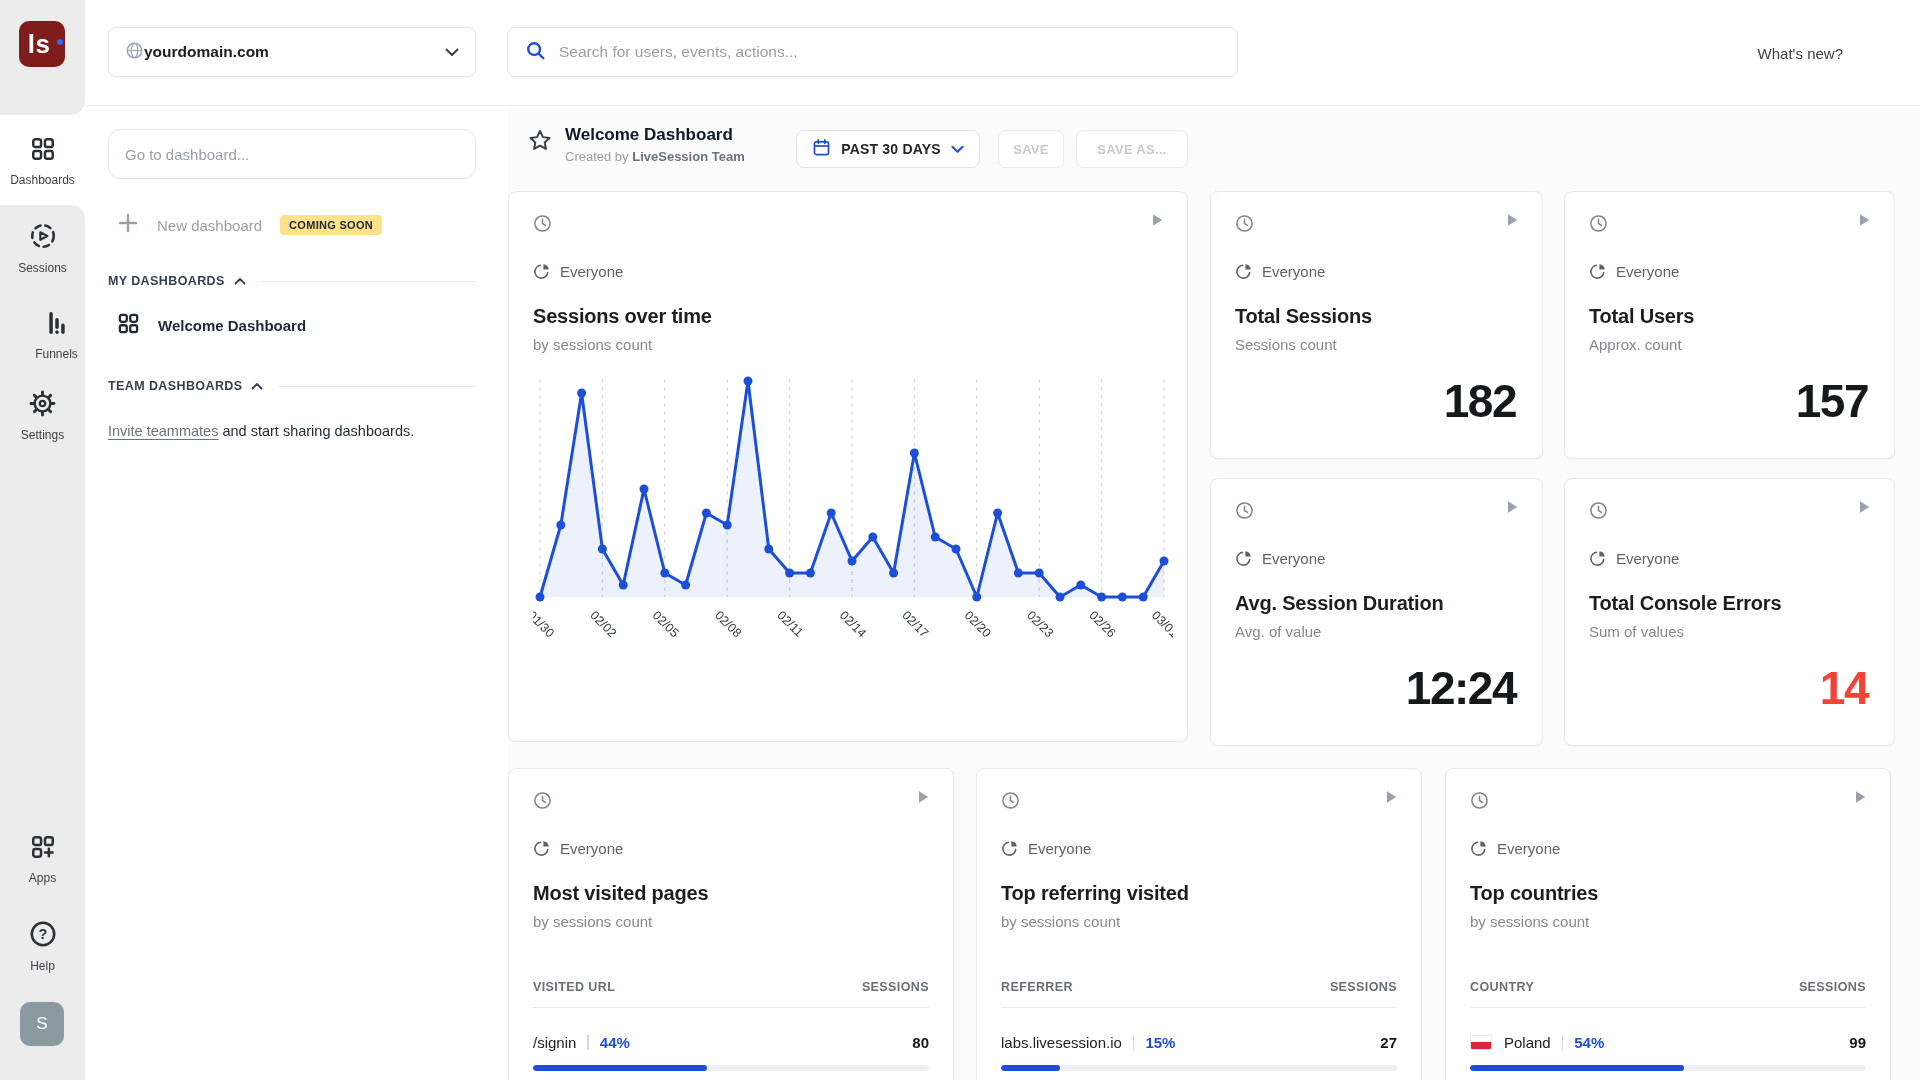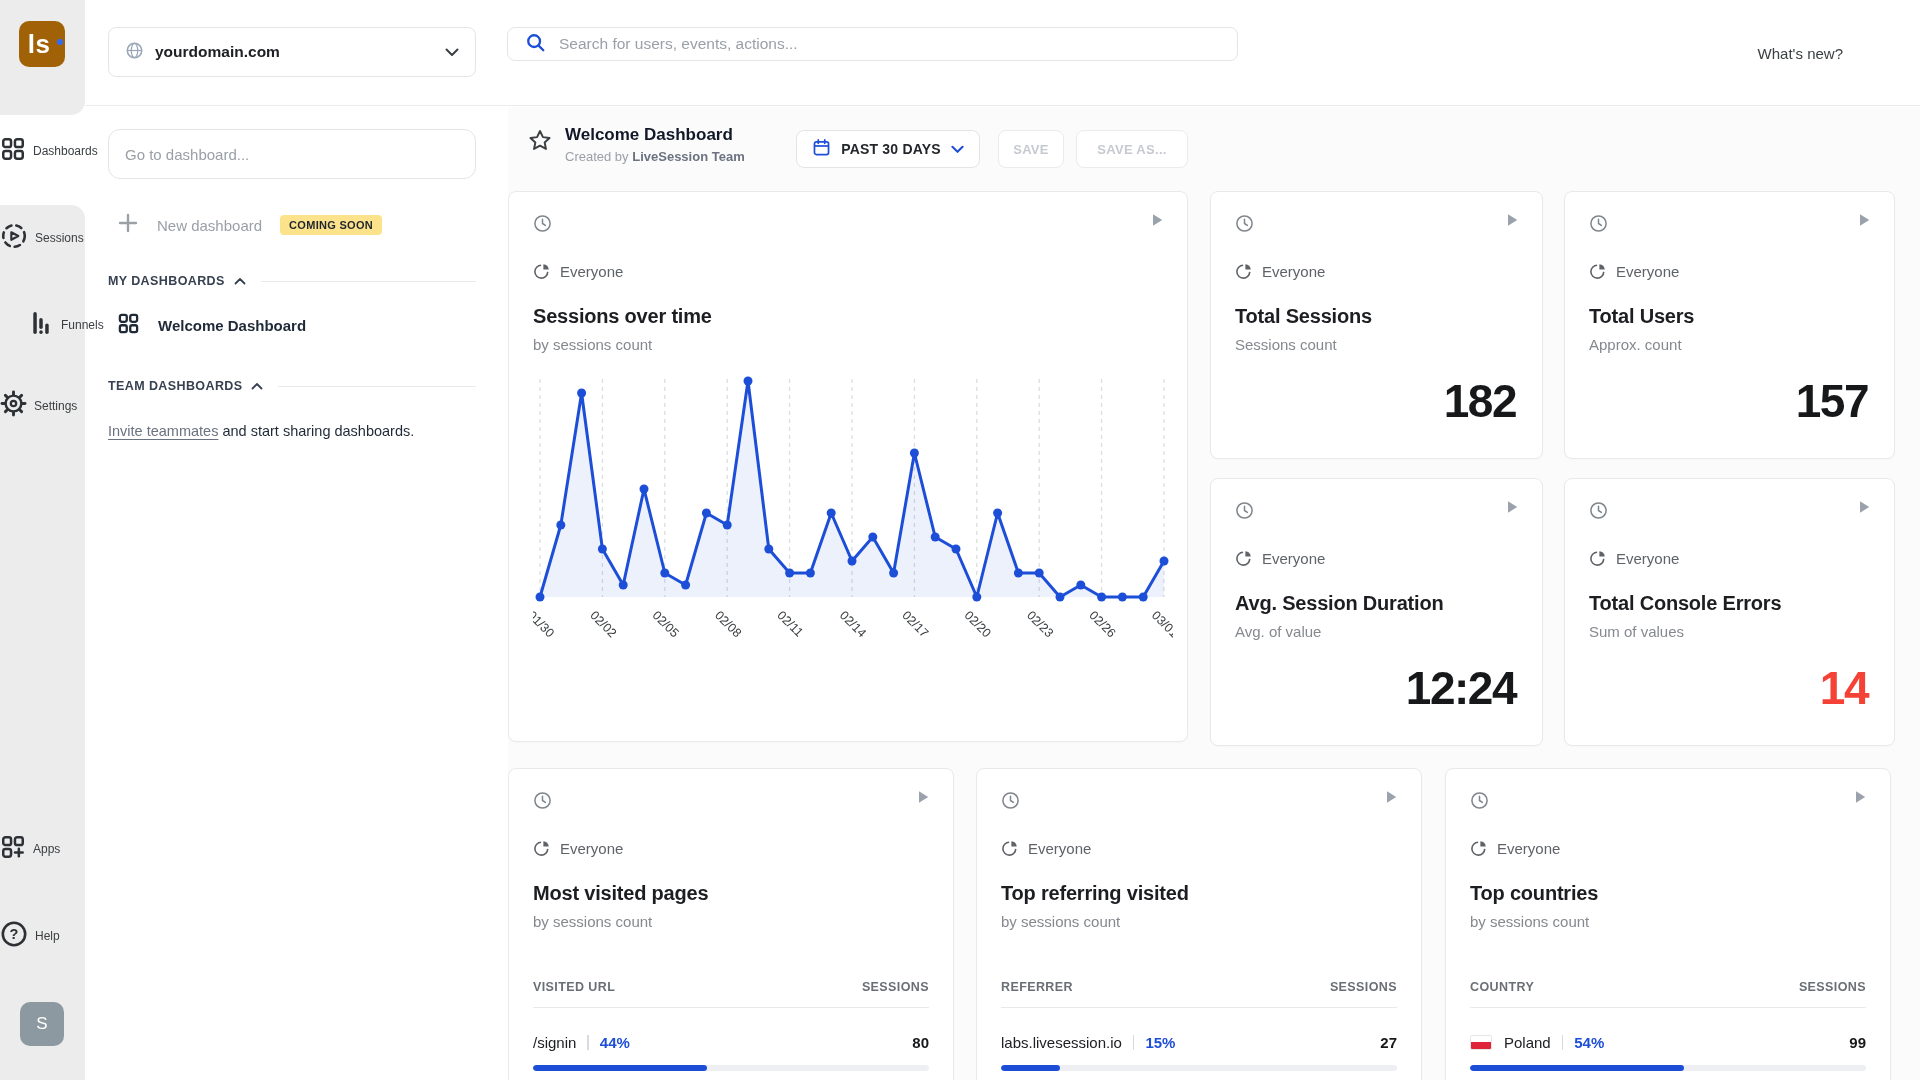--- a/index.html
+++ b/index.html
@@ -3,36 +3,36 @@
 <meta charset="utf-8">
 <style>
   * { margin:0; padding:0; box-sizing:border-box; }
   html,body { width:1920px; height:1080px; overflow:hidden; }
   body { font-family:"Liberation Sans", sans-serif; background:#ffffff; position:relative; color:#202124; }
 
   
   .rail { position:absolute; left:0; top:0; width:85px; height:1080px; background:#ffffff; z-index:6; }
   .rail-seg-top { position:absolute; left:0; top:0; width:85px; height:115px; background:#ececec; border-radius:0 0 14px 0; }
   .rail-seg-bottom { position:absolute; left:0; top:205px; width:85px; height:875px; background:#ececec; border-radius:0 14px 0 0; }
-  .logo { position:absolute; left:19px; top:21px; width:46px; height:46px; background:#a16207; border-radius:10px;
+  .logo { position:absolute; left:19px; top:21px; width:46px; height:46px; background:#7f1d1d; border-radius:10px;
           display:flex; align-items:center; justify-content:center; cursor:pointer; }
   .logo span { color:#fff; font-size:26px; font-weight:700; letter-spacing:.5px; position:relative; line-height:1; }
   .logo-dot { position:absolute; right:-7px; top:-2px; width:6px; height:6px; background:#2f6bff; border-radius:50%; }
-  .rail-item { position:absolute; left:0; width:85px; display:flex; align-items:center; gap:7px; cursor:pointer; }
+  .rail-item { position:absolute; left:0; width:85px; display:flex; flex-direction:column; align-items:center; gap:7px; cursor:pointer; }
   .rail-item .lbl { font-size:12px; color:#3c4043; }
   .avatar { position:absolute; left:20px; top:1002px; width:44px; height:44px; background:#8d99a1; border-radius:10px;
             color:#fff; font-size:17px; display:flex; align-items:center; justify-content:center; cursor:pointer; }
 
   
   .topbar { position:absolute; left:85px; top:0; width:1835px; height:106px; background:#fff; border-bottom:1px solid #ececee; z-index:5; }
   .domain-select { position:absolute; left:23px; top:27px; width:368px; height:50px; border:1px solid #e3e5e8; border-radius:8px;
-                   display:flex; align-items:center; gap:11px; padding:0 16px; cursor:pointer; background:#fff; }
+                   display:flex; align-items:center; gap:0; padding:0 16px; cursor:pointer; background:#fff; }
   .domain-select .domain { font-size:15.5px; font-weight:700; color:#202124; }
   .domain-select .chev { margin-left:auto; }
-  .search-box { position:absolute; left:422px; top:27px; width:731px; height:34px; border:1px solid #e3e5e8; border-radius:8px;
+  .search-box { position:absolute; left:422px; top:27px; width:731px; height:50px; border:1px solid #e3e5e8; border-radius:8px;
                 display:flex; align-items:center; gap:13px; padding:0 17px; background:#fff; }
   .search-box input { border:none; outline:none; flex:1; font-size:15.5px; font-family:"Liberation Sans",sans-serif; color:#202124; background:transparent; }
   .search-box input::placeholder { color:#9aa0a6; }
   .whats-new { position:absolute; right:77px; top:0; height:106px; display:flex; align-items:center;
                font-size:15px; font-weight:500; color:#3c4043; cursor:pointer; }
 
   
   .sidebar { position:absolute; left:85px; top:107px; width:423px; height:973px; background:#fff; padding:22px 0 0 23px; z-index:4; }
   .goto-input { width:368px; height:50px; border:1px solid #e3e5e8; border-radius:12px; padding:0 16px;
                 font-size:15px; font-family:"Liberation Sans",sans-serif; color:#ec4899; outline:none; }

